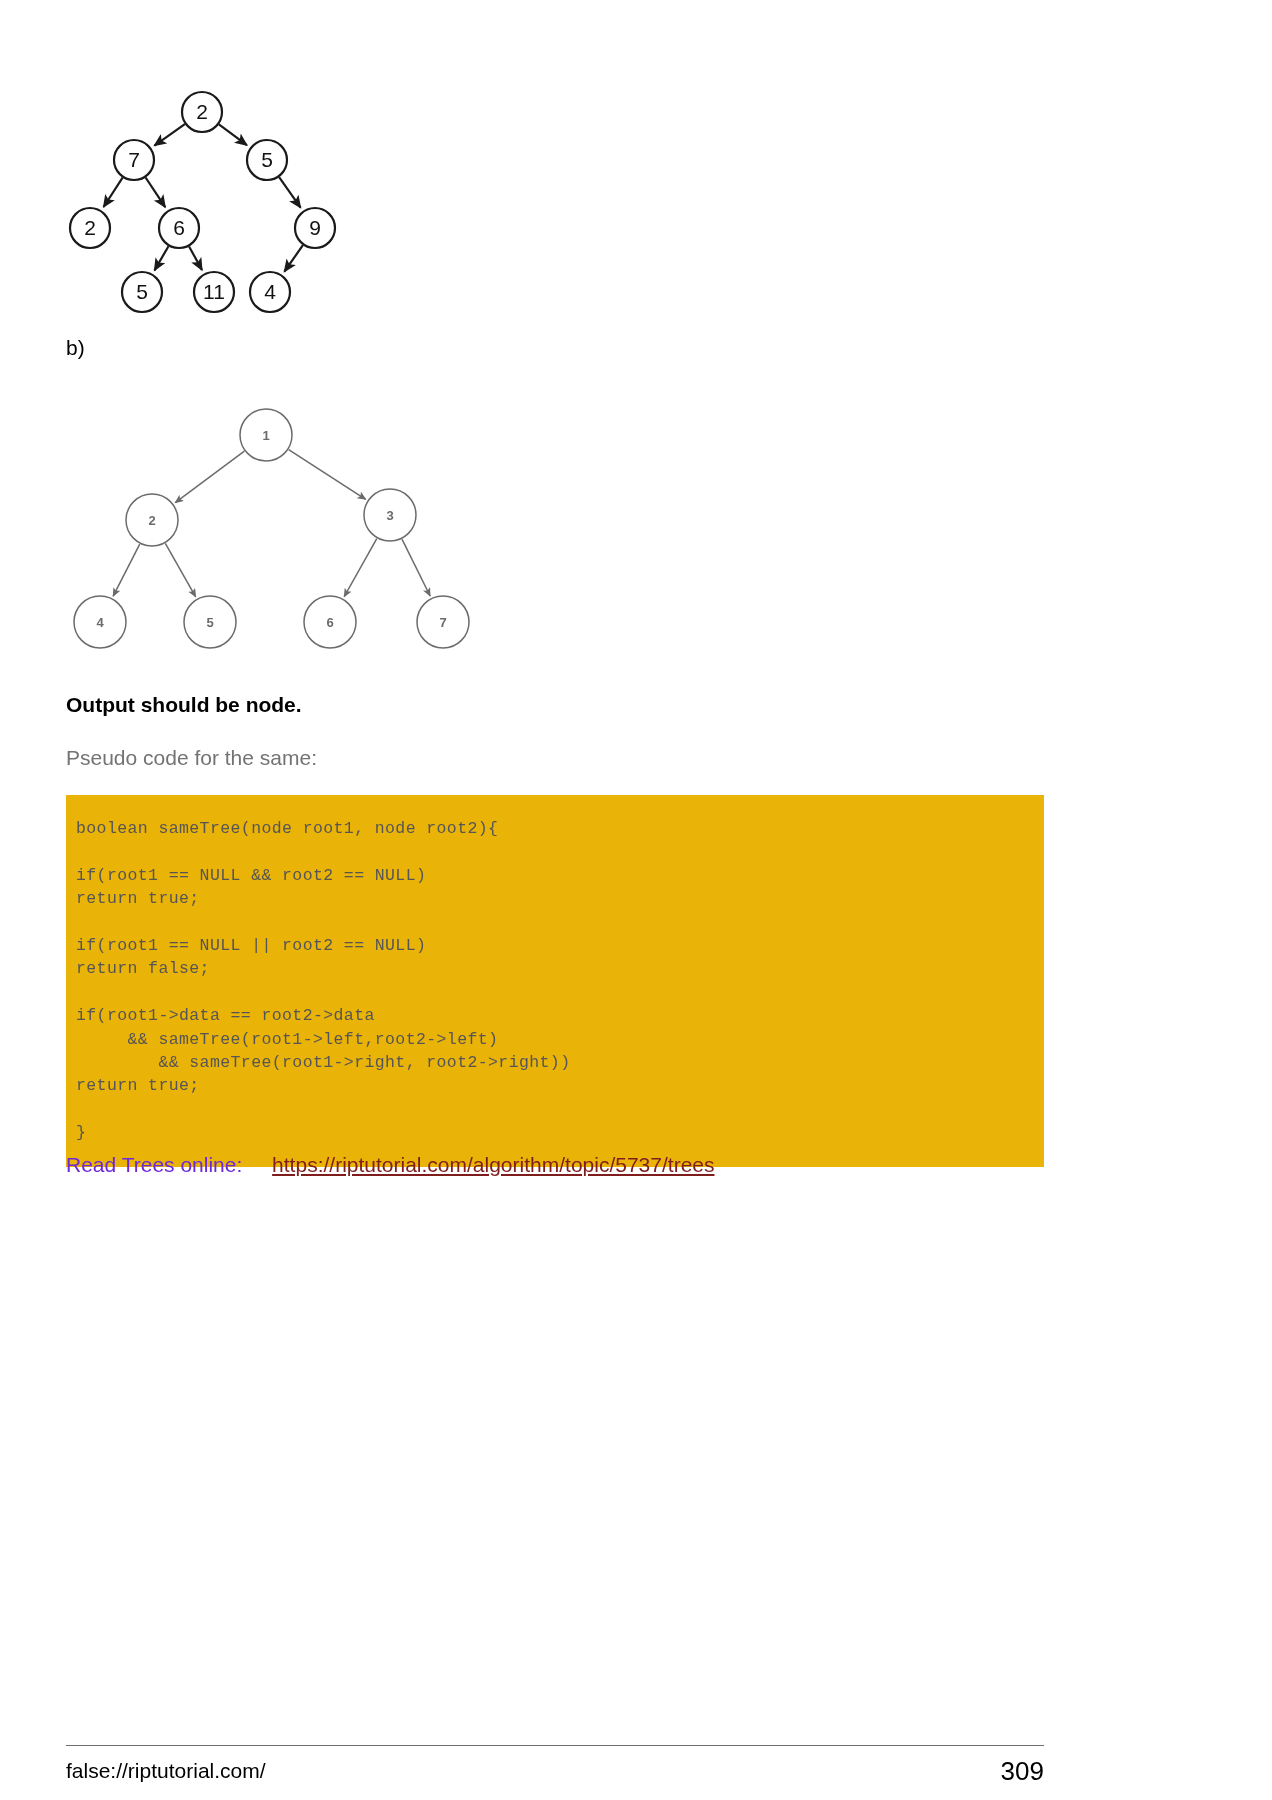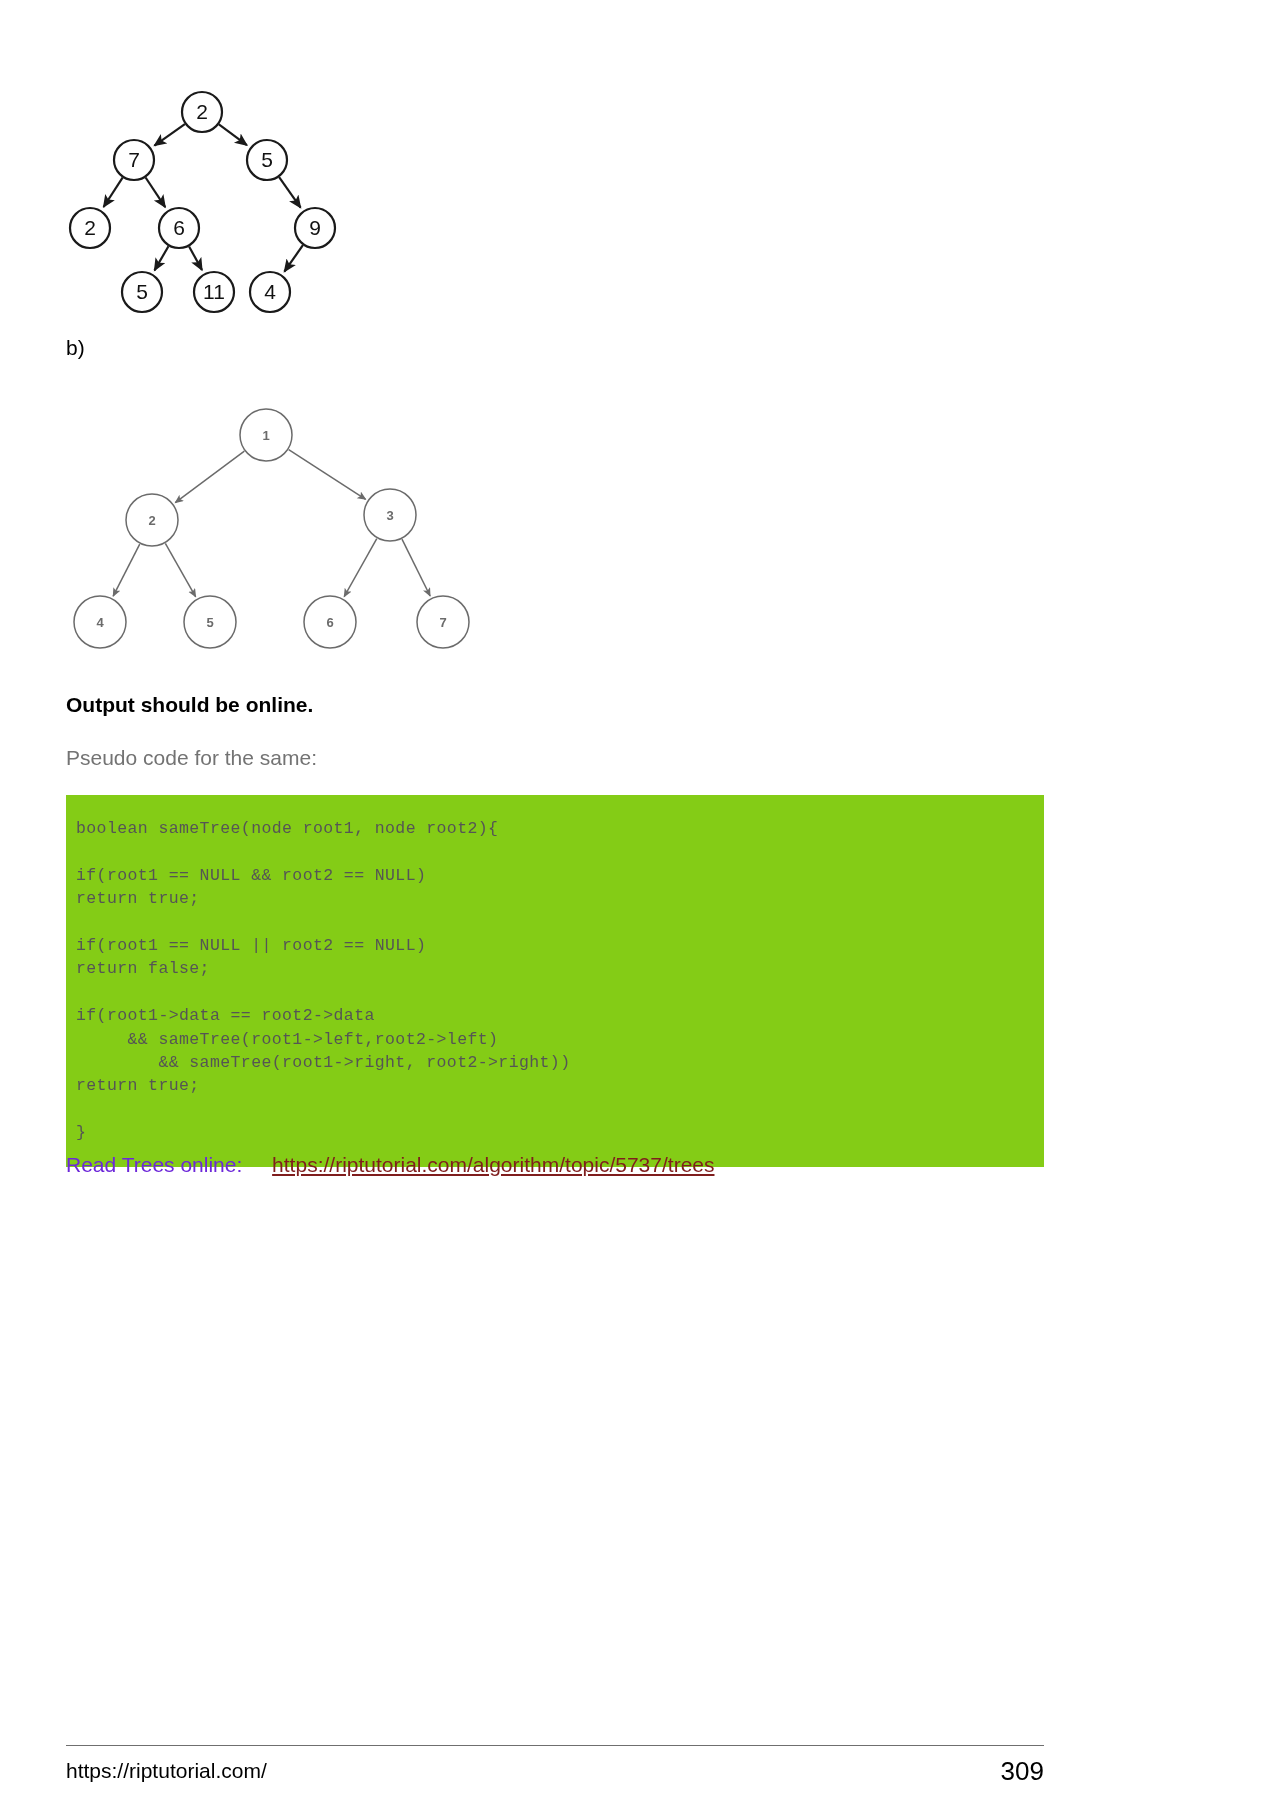--- a/index.html
+++ b/index.html
@@ -66,21 +66,21 @@
     line-height: 26px;
     color: #737373;
   }
 
   
   .codeblock {
     position: absolute;
     left: 66px;
     top: 795px;
     width: 978px;
-    background: #84cc16;
+    background: #eab308;
     padding: 22px 0 22px 0;
     box-sizing: border-box;
   }
   .codeblock pre {
     margin: 0;
     padding: 0 0 0 10px;
     font-family: "Liberation Mono", "DejaVu Sans Mono", monospace;
     font-size: 16.5px;
     line-height: 23.4px;
     color: #555555;
@@ -232,21 +232,21 @@
           <circle cx="270" cy="227" r="26" fill="#ffffff" stroke="#6b6b6b" stroke-width="1.5"></circle>
           <text x="270" y="232" text-anchor="middle" font-family="&quot;Liberation Sans&quot;, sans-serif" font-size="13" font-weight="bold" fill="#6b6b6b">6</text>
         </g>
         <g>
           <circle cx="383" cy="227" r="26" fill="#ffffff" stroke="#6b6b6b" stroke-width="1.5"></circle>
           <text x="383" y="232" text-anchor="middle" font-family="&quot;Liberation Sans&quot;, sans-serif" font-size="13" font-weight="bold" fill="#6b6b6b">7</text>
         </g>
       </svg>
   </div>
 
-  <div class="heading-bold">Output should be online.</div>
+  <div class="heading-bold">Output should be node.</div>
 
   <div class="para">Pseudo code for the same:</div>
 
   <div class="codeblock">
     <pre>boolean sameTree(node root1, node root2){
 
 if(root1 == NULL &amp;&amp; root2 == NULL)
 return true;
 
 if(root1 == NULL || root2 == NULL)
@@ -258,16 +258,16 @@
 return true;
 
 }</pre>
   </div>
 
   <div class="readline">
     <span class="lead">Read Trees online: </span><a class="url" href="#">https://riptutorial.com/algorithm/topic/5737/trees</a>
   </div>
 
   <div class="footer-rule"></div>
-  <div class="footer-left">https://riptutorial.com/</div>
+  <div class="footer-left">false://riptutorial.com/</div>
   <div class="footer-right">309</div>
 
 </div>
 
 </body></html>

